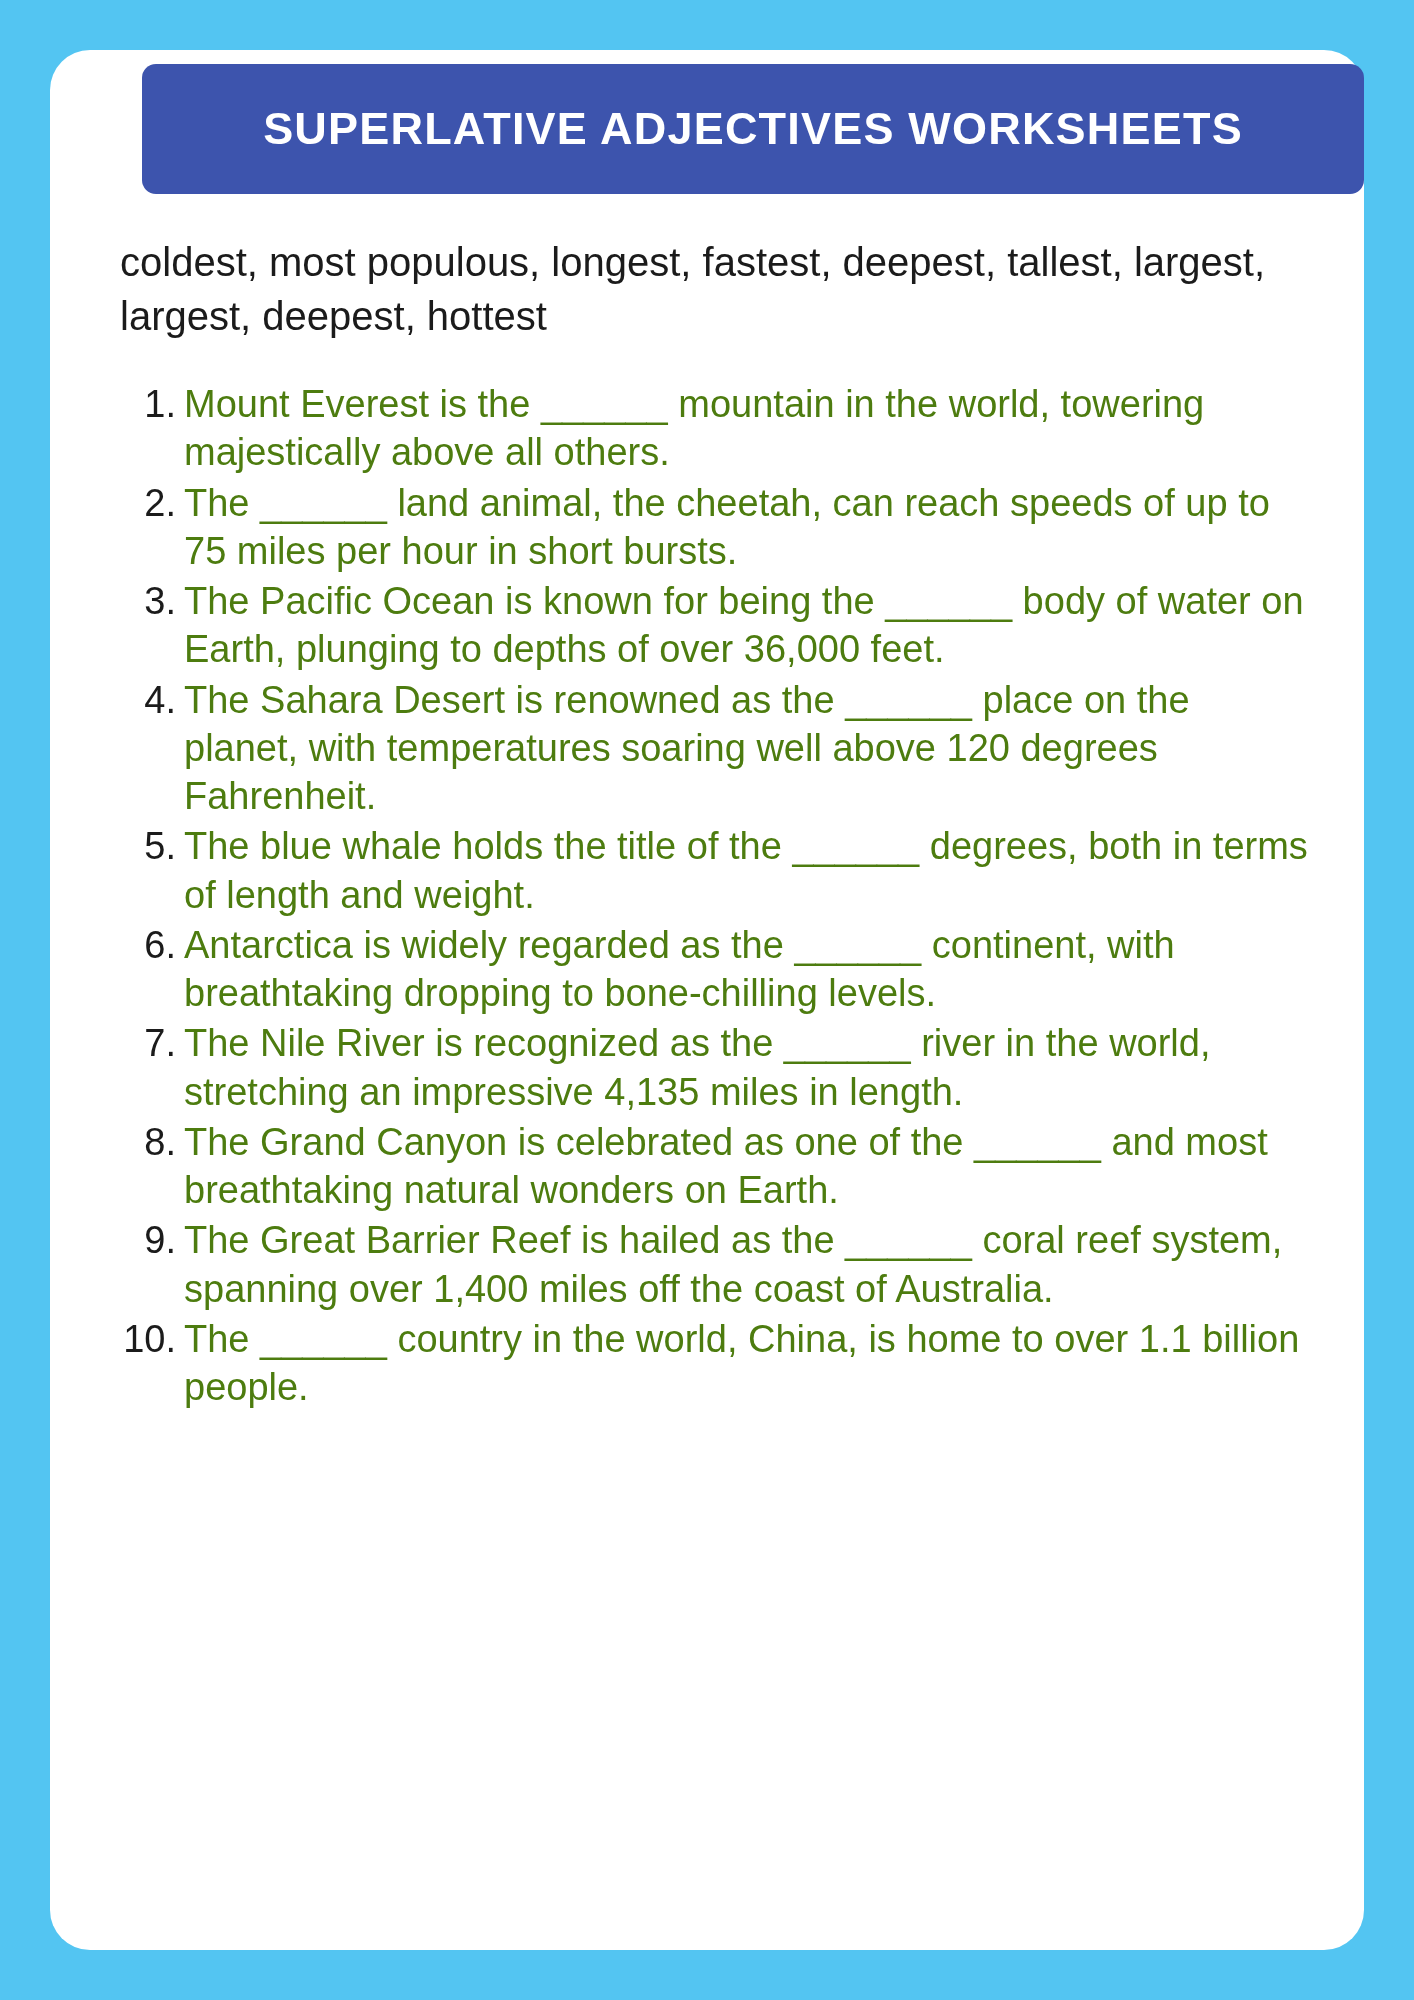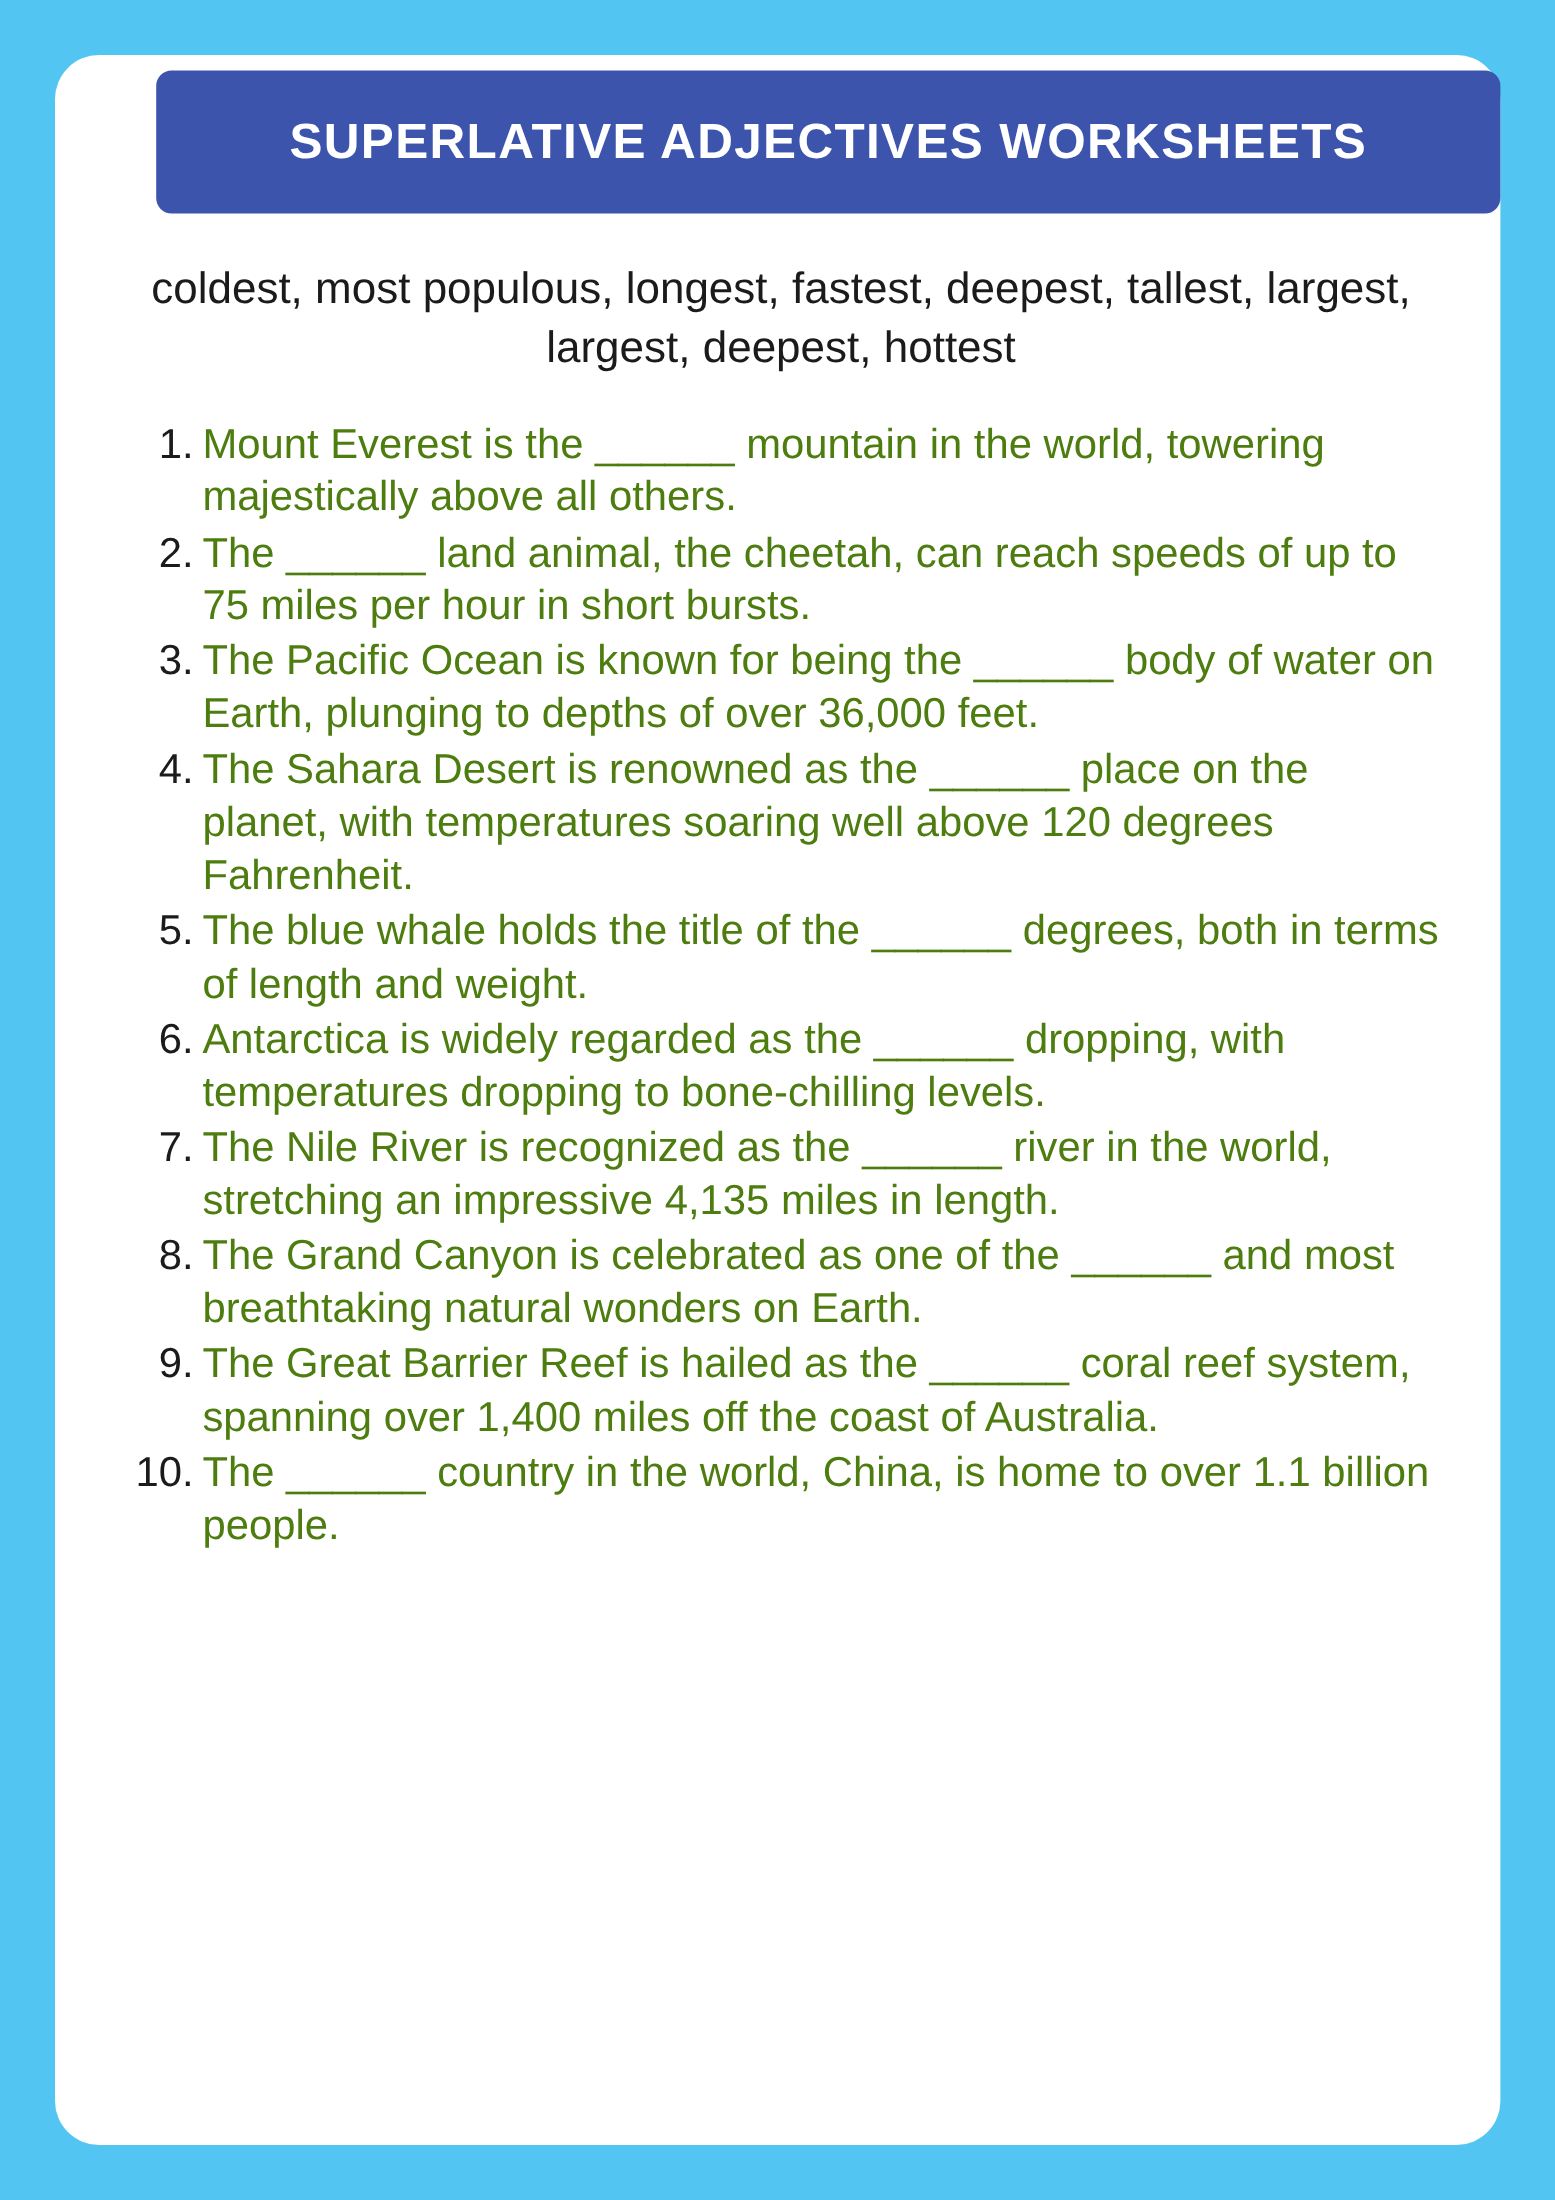--- a/index.html
+++ b/index.html
@@ -44,21 +44,20 @@
     letter-spacing: 1.2px;
     text-transform: uppercase;
     text-align: center;
     line-height: 1.1;
   }
   .wordbank {
     position: absolute;
     left: 70px;
     top: 185px;
     width: 1180px;
-    text-align: center;
     font-size: 40px;
     color: #1b1b1b;
     line-height: 1.35;
   }
   .questions {
     position: absolute;
     left: 72px;
     top: 330px;
     width: 1190px;
     list-style: none;
@@ -136,21 +135,21 @@
   </div>
 
   <div class="wordbank">coldest, most populous, longest, fastest, deepest, tallest, largest, largest, deepest, hottest</div>
 
   <ol class="questions">
     <li>Mount Everest is the ______ mountain in the world, towering majestically above all others.</li>
     <li>The ______ land animal, the cheetah, can reach speeds of up to 75 miles per hour in short bursts.</li>
     <li>The Pacific Ocean is known for being the ______ body of water on Earth, plunging to depths of over 36,000 feet.</li>
     <li>The Sahara Desert is renowned as the ______ place on the planet, with temperatures soaring well above 120 degrees Fahrenheit.</li>
     <li>The blue whale holds the title of the ______ degrees, both in terms of length and weight.</li>
-    <li>Antarctica is widely regarded as the ______ dropping, with temperatures dropping to bone-chilling levels.</li>
+    <li>Antarctica is widely regarded as the ______ continent, with breathtaking dropping to bone-chilling levels.</li>
     <li>The Nile River is recognized as the ______ river in the world, stretching an impressive 4,135 miles in length.</li>
     <li>The Grand Canyon is celebrated as one of the ______ and most breathtaking natural wonders on Earth.</li>
     <li>The Great Barrier Reef is hailed as the ______ coral reef system, spanning over 1,400 miles off the coast of Australia.</li>
     <li>The ______ country in the world, China, is home to over 1.1 billion people.</li>
   </ol>
 
 
 </div>
 
 </body></html>

